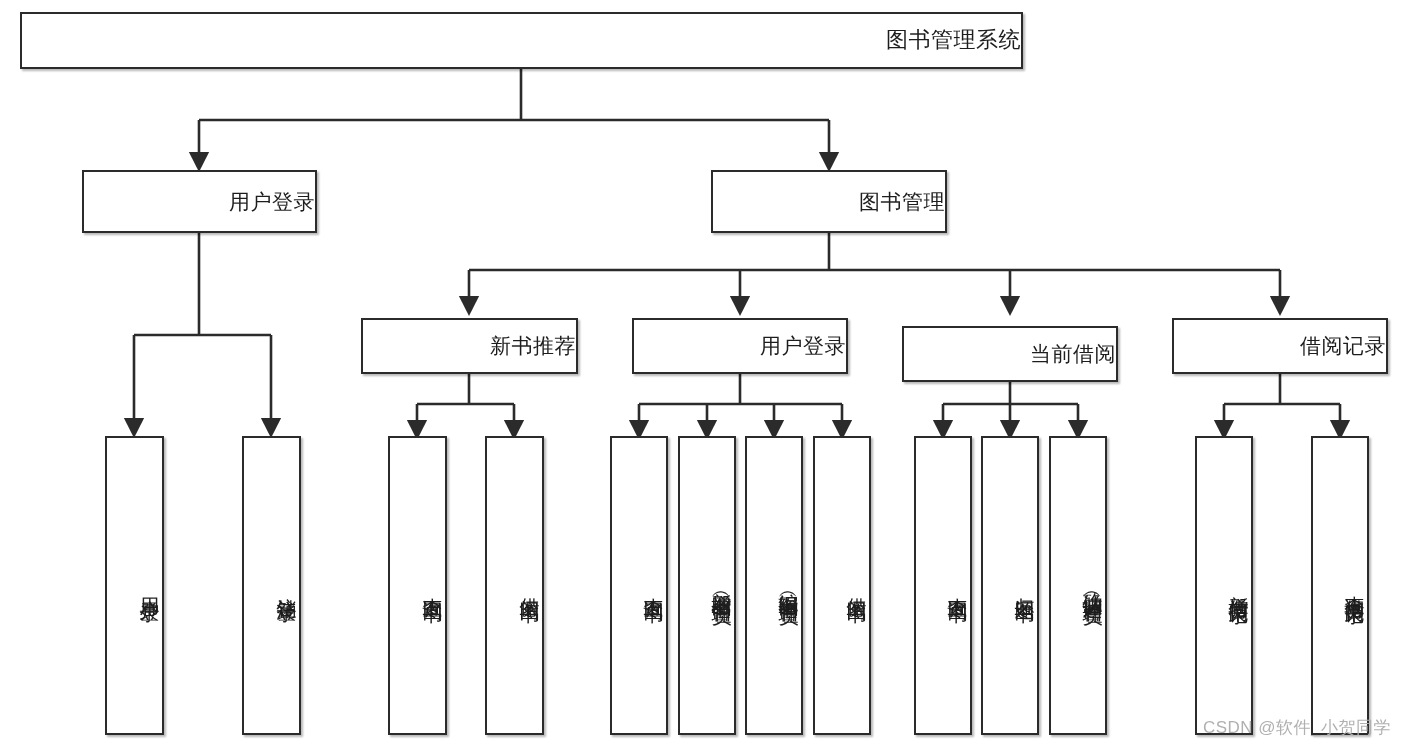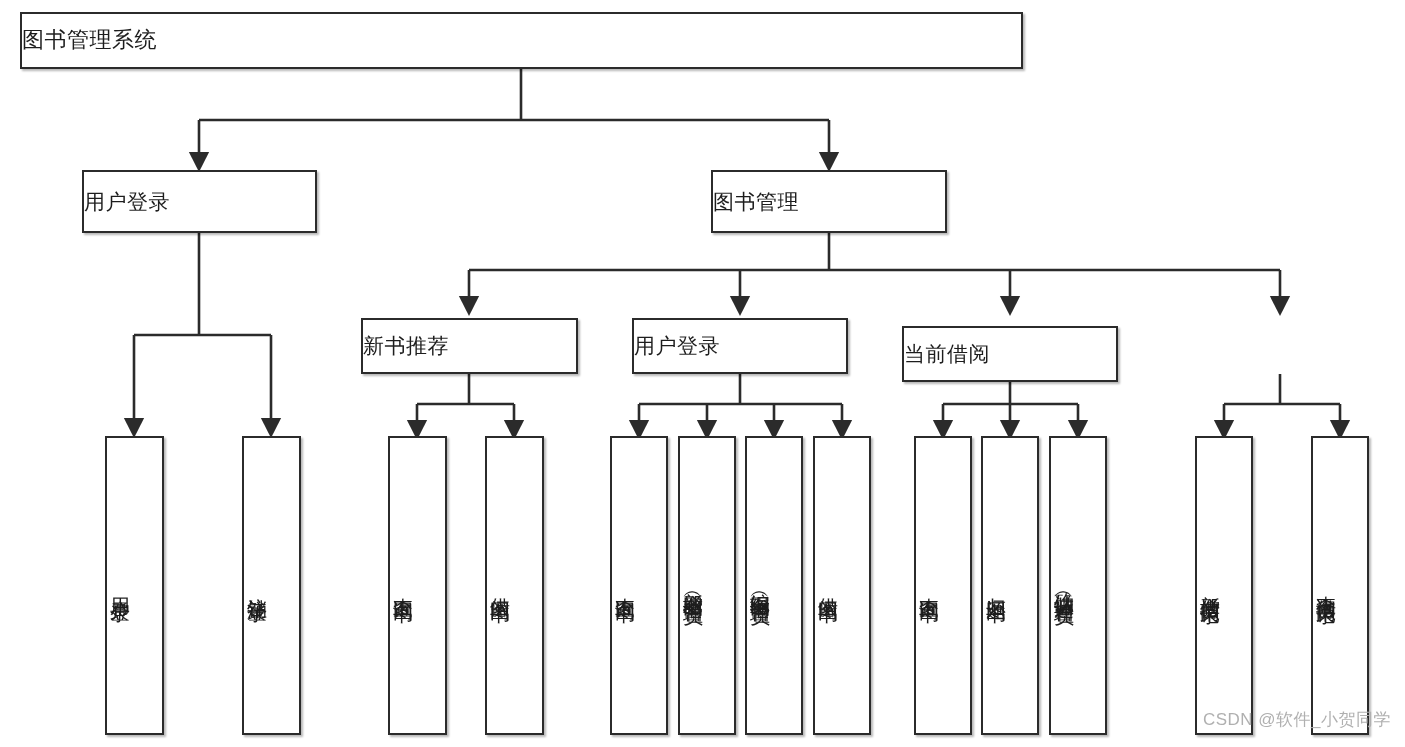--- a/index.html
+++ b/index.html
@@ -30,21 +30,21 @@
   }
   
   .node-box {
     position: absolute;
     box-sizing: border-box;
     background: #ffffff;
     border: 2px solid #2b2b2b;
     box-shadow: 2px 2px 2px rgba(0,0,0,0.28);
     display: flex;
     align-items: center;
-    justify-content: flex-start;
+    justify-content: flex-end;
     overflow: hidden;
   }
   .node-label-h {
     font-size: 21px;
     color: #1d1d1d;
     line-height: 1.2;
     white-space: nowrap;
     letter-spacing: 0.5px;
   }
   .node-box.title .node-label-h { font-size: 22px; }
@@ -56,21 +56,21 @@
     line-height: 1.28;
     letter-spacing: 2px;
     white-space: nowrap;
     text-align: center;
   }
   .leaf-box .node-label-v { font-size: 20px; }
   
   #watermark {
     position: absolute;
     right: 14px;
-    bottom: 16px;
+    bottom: 8px;
     font-size: 17px;
     color: #b0b0b0;
     letter-spacing: 0.5px;
     white-space: nowrap;
     pointer-events: none;
     user-select: none;
   }
 </style>
 </head>
 <body>
@@ -144,20 +144,23 @@
   </div>
 
   <div class="node-box" style="left:632px; top:318px; width:216px; height:56px;">
     <span class="node-label-h">用户登录</span>
   </div>
 
   <div class="node-box" style="left:902px; top:326px; width:216px; height:56px;">
     <span class="node-label-h">当前借阅</span>
   </div>
 
+  <div class="node-box" style="left:1172px; top:318px; width:216px; height:56px;">
+    <span class="node-label-h">借阅记录</span>
+  </div>
 
   <div class="node-box leaf-box" style="left:105px; top:436px; width:59px; height:299px;">
     <span class="node-label-v">用户登录</span>
   </div>
   <div class="node-box leaf-box" style="left:242px; top:436px; width:59px; height:299px;">
     <span class="node-label-v">注销登录</span>
   </div>
 
   <div class="node-box leaf-box" style="left:388px; top:436px; width:59px; height:299px;">
     <span class="node-label-v">查询图书</span>

